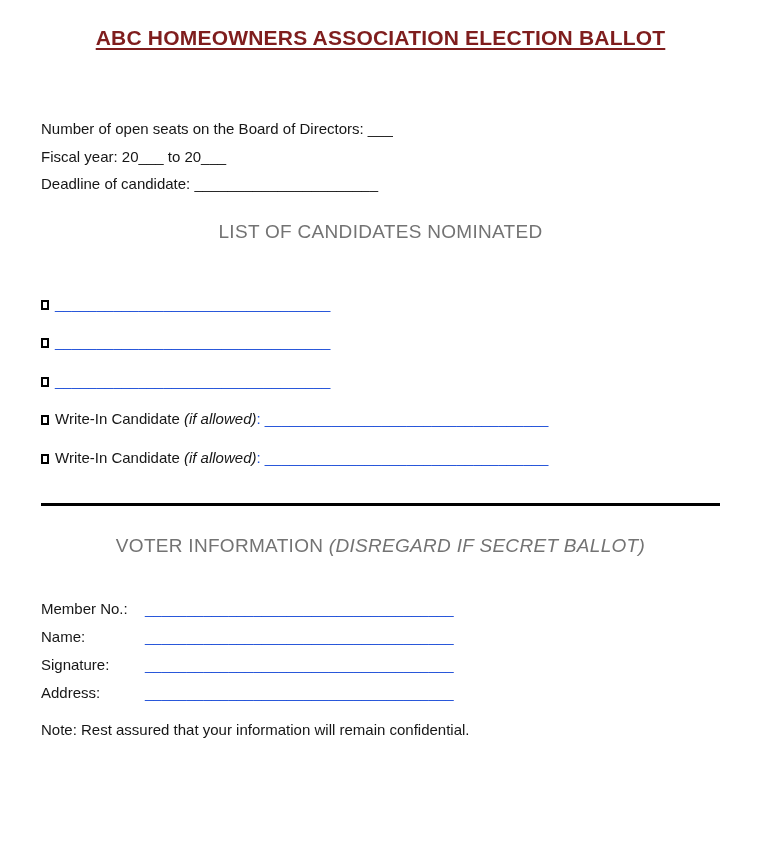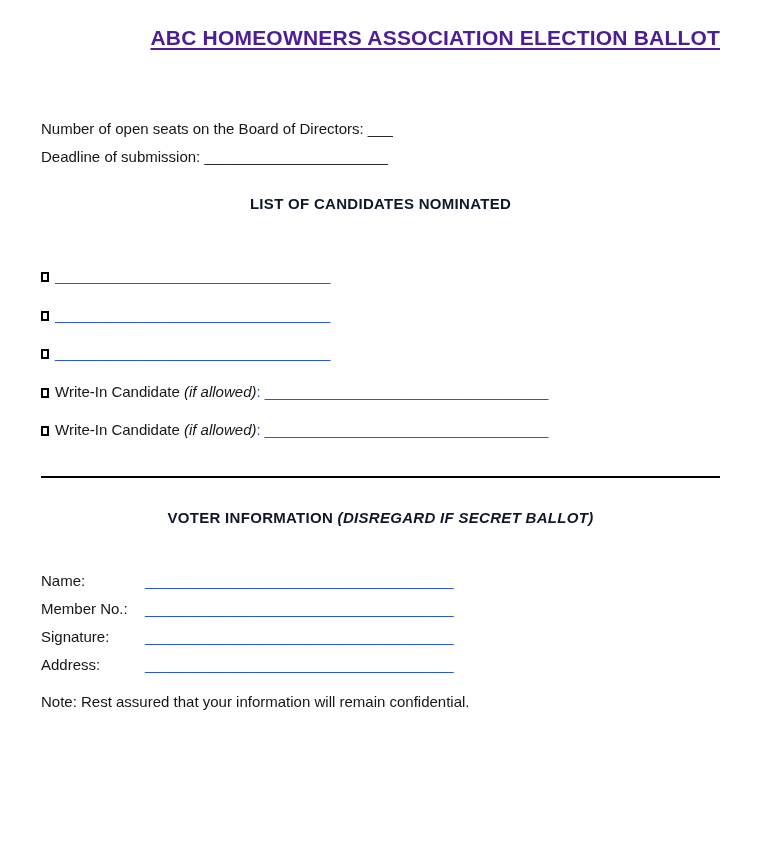--- a/index.html
+++ b/index.html
@@ -12,22 +12,22 @@
     font-family: "Liberation Sans", "DejaVu Sans", sans-serif;
     color: #161616;
     padding: 0 48px 0 41px;
     overflow: hidden;
   }
   .title {
     margin-top: 25px;
     font-size: 21px;
     line-height: 26px;
     font-weight: bold;
-    color: #4c1d95;
-    text-align: right;
+    color: #7f1d1d;
+    text-align: center;
     text-decoration: underline;
     text-decoration-thickness: 2px;
     text-underline-offset: 3px;
     letter-spacing: 0.2px;
   }
   .fields { margin-top: 64px; }
   .fields .line {
     font-size: 15px;
     line-height: 27.5px;
     white-space: pre;
@@ -36,24 +36,24 @@
   .instructions .iline {
     font-size: 15px;
     line-height: 27.5px;
   }
   .instructions .iline.justified {
     text-align: justify;
     text-align-last: justify;
   }
   .section-heading {
     margin-top: 25px;
-    font-size: 15px;
+    font-size: 19px;
     line-height: 18px;
-    font-weight: bold;
-    color: #0f172a;
+    font-weight: normal;
+    color: #737373;
     text-align: center;
     letter-spacing: 0.3px;
   }
   .candidate-list { margin-top: 44px; }
   .crow {
     font-size: 15px;
     line-height: 38.5px;
     white-space: nowrap;
   }
   .checkbox {
@@ -96,21 +96,22 @@
 </style>
 </head>
 <body>
 
 <div class="page">
 
   <h1 class="title">ABC HOMEOWNERS ASSOCIATION ELECTION BALLOT</h1>
 
   <div class="fields">
     <div class="line">Number of open seats on the Board of Directors: ___</div>
-    <div class="line">Deadline of submission: ______________________</div>
+    <div class="line">Fiscal year: 20___ to 20___</div>
+    <div class="line">Deadline of candidate: ______________________</div>
   </div>
 
 
   <h2 class="section-heading">LIST OF CANDIDATES NOMINATED</h2>
 
   <div class="candidate-list">
     <div class="crow">
       <span class="checkbox"></span><span class="blank">_________________________________</span>
     </div>
     <div class="crow">
@@ -128,24 +129,24 @@
   </div>
 
   <div class="divider"></div>
 
   <h2 class="section-heading voter-heading">
     <span>VOTER INFORMATION </span><span class="paren">(DISREGARD IF SECRET BALLOT)</span>
   </h2>
 
   <div class="voter-rows">
     <div class="vrow">
-      <span class="vlabel">Name:</span><span class="blank">_____________________________________</span>
+      <span class="vlabel">Member No.:</span><span class="blank">_____________________________________</span>
     </div>
     <div class="vrow">
-      <span class="vlabel">Member No.:</span><span class="blank">_____________________________________</span>
+      <span class="vlabel">Name:</span><span class="blank">_____________________________________</span>
     </div>
     <div class="vrow">
       <span class="vlabel">Signature:</span><span class="blank">_____________________________________</span>
     </div>
     <div class="vrow">
       <span class="vlabel">Address:</span><span class="blank">_____________________________________</span>
     </div>
   </div>
 
   <div class="note">Note: Rest assured that your information will remain confidential.</div>

